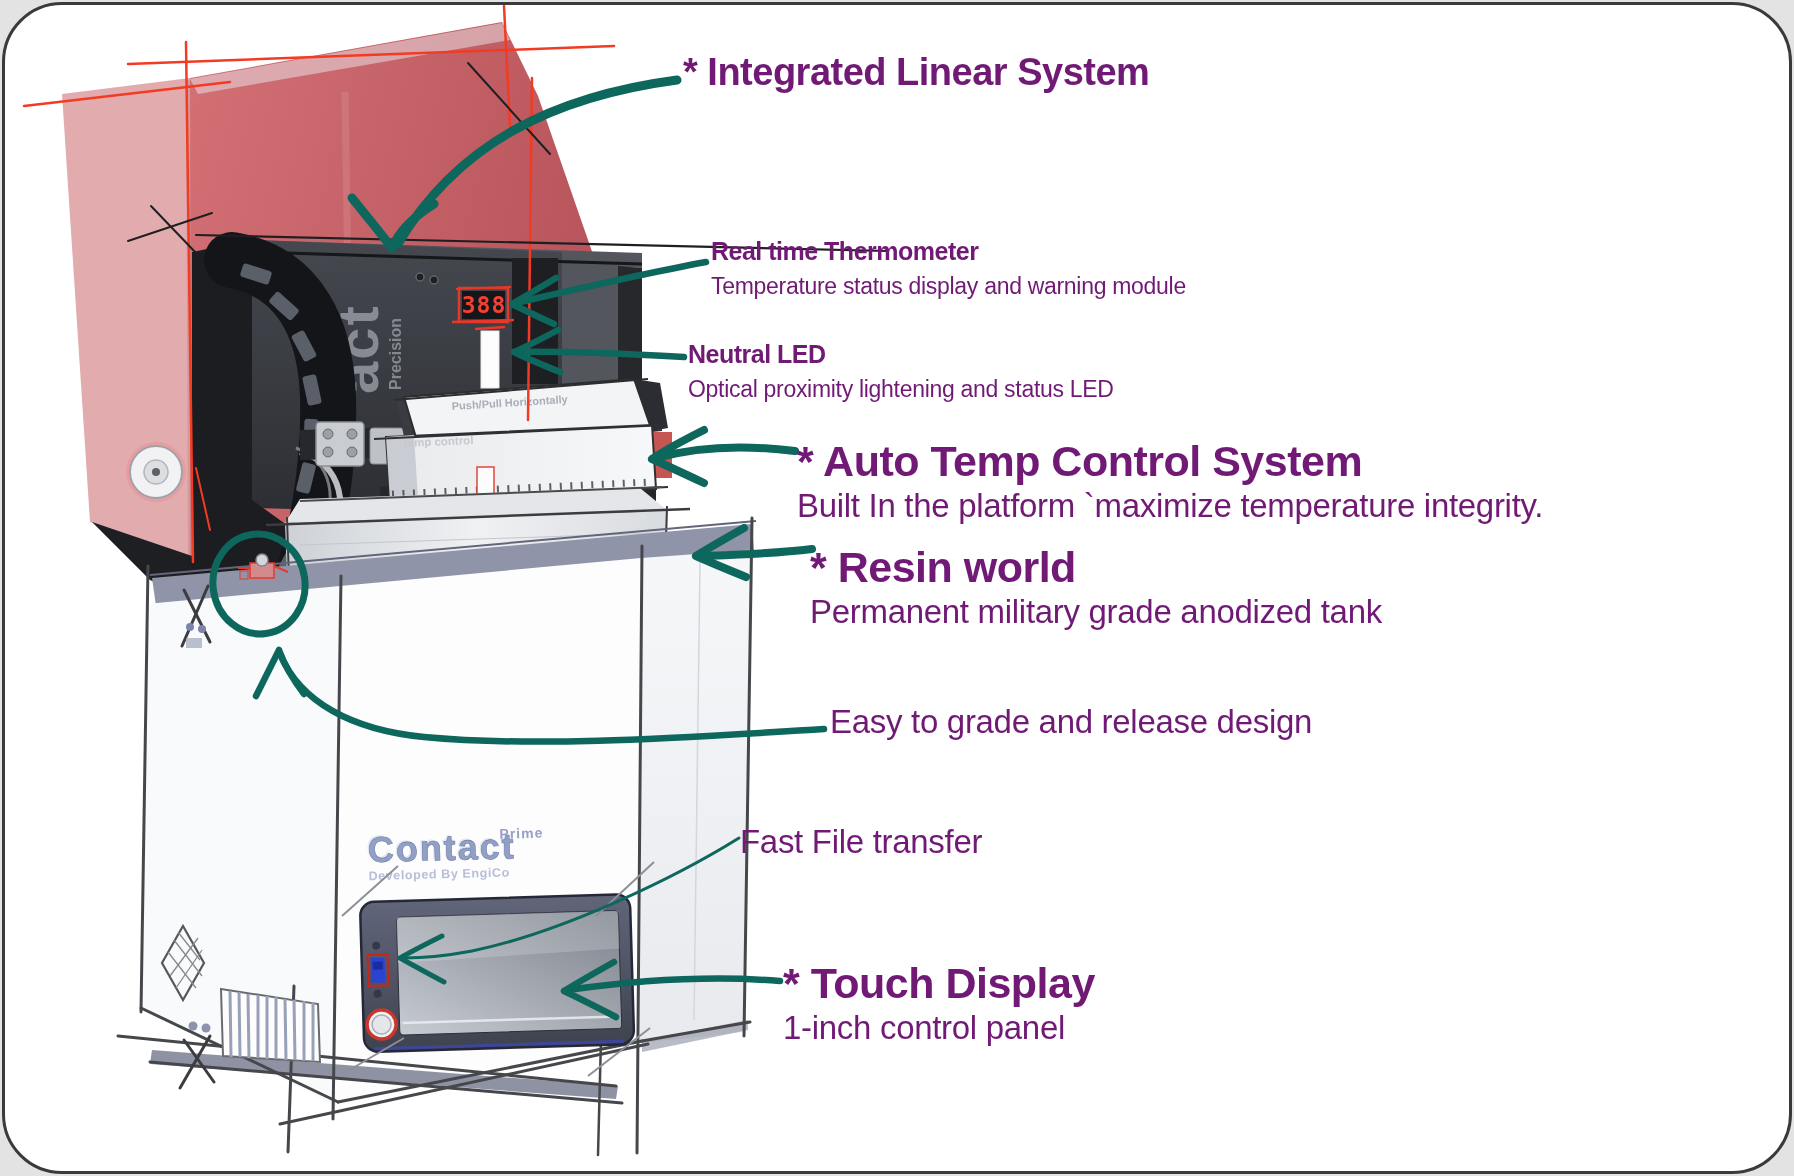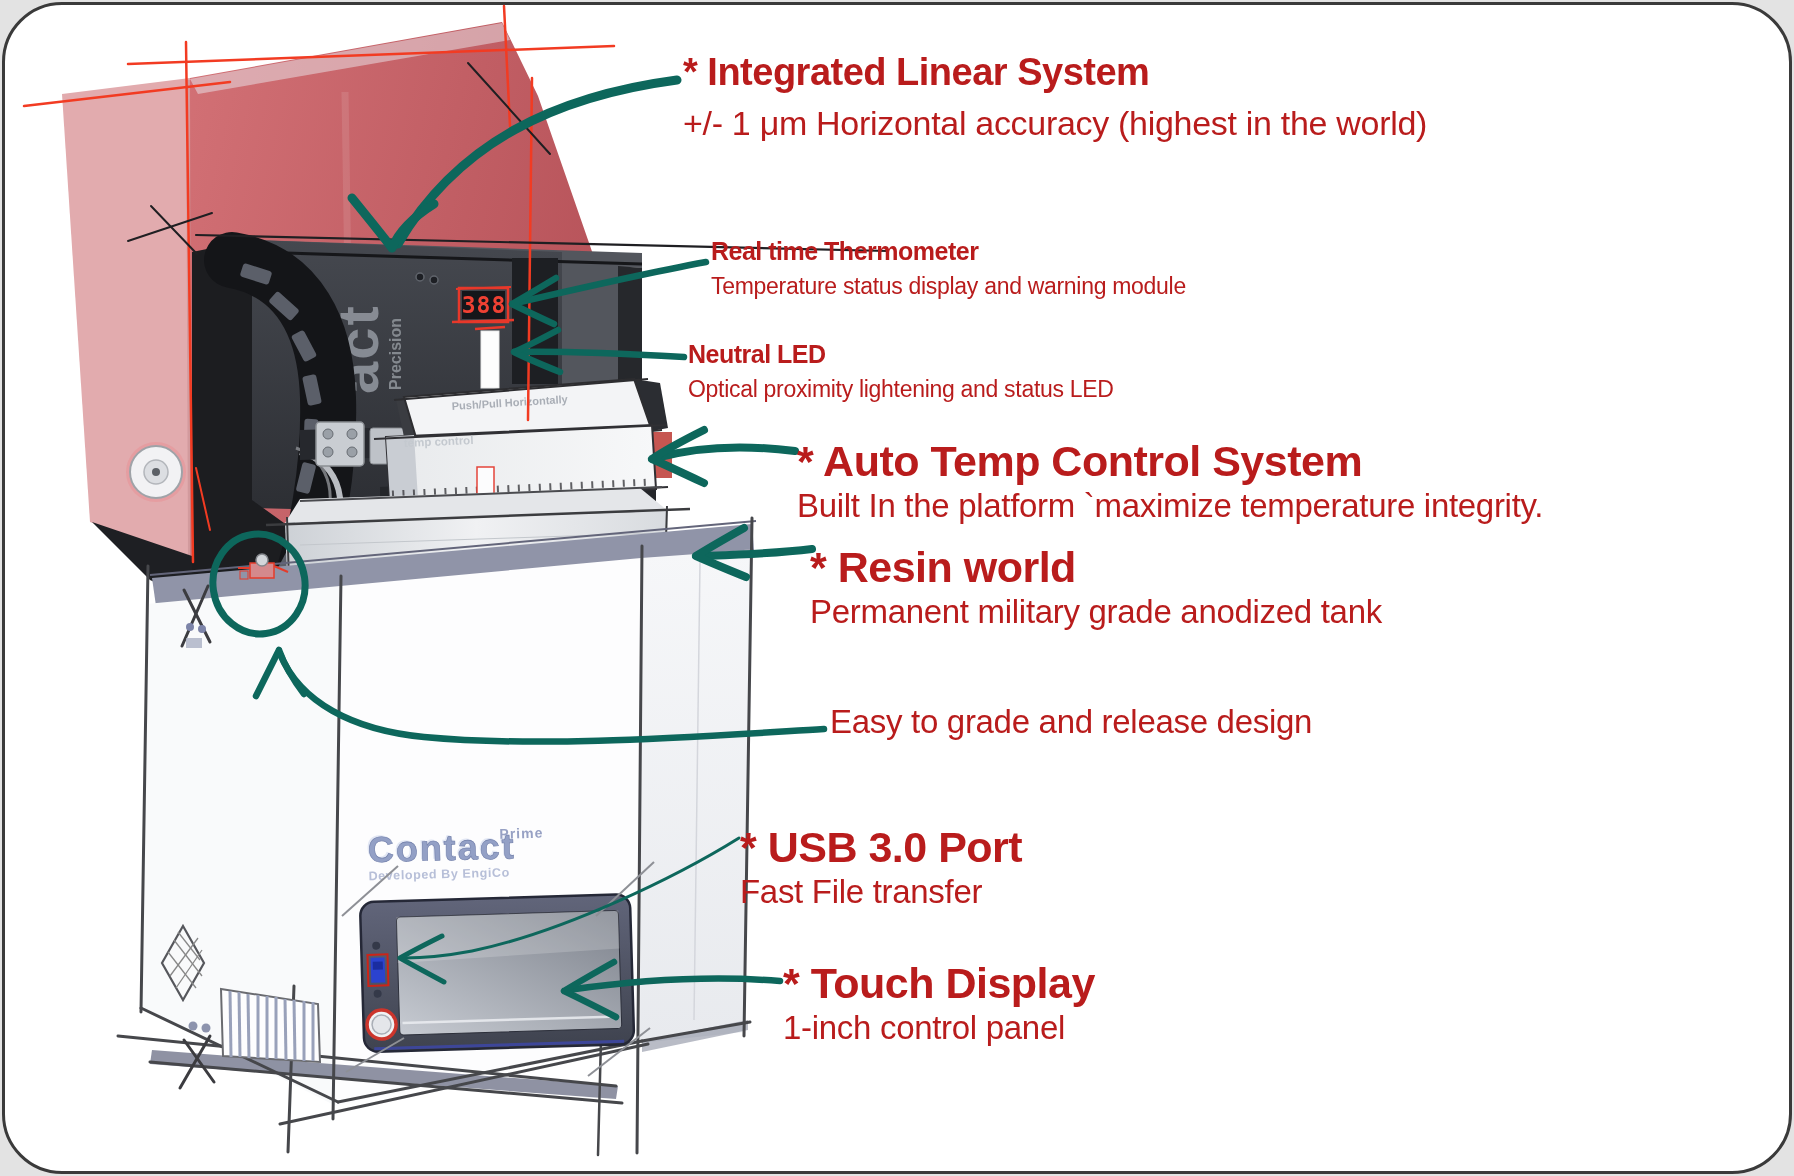--- a/index.html
+++ b/index.html
@@ -1,21 +1,21 @@
 <!DOCTYPE html>
 <html><head>
 <meta charset="utf-8">
 <style>
   html,body{margin:0;padding:0;background:#ffffff;}
   .canvas{position:relative;width:1794px;height:1176px;background:#e3e3e3;overflow:hidden;
           font-family:"Liberation Sans",sans-serif;}
   .sheet{position:absolute;left:2px;top:2px;right:2px;bottom:2px;background:#ffffff;
          border:3px solid #3a3a3a;border-radius:60px;}
   svg.art{position:absolute;left:0;top:0;width:1794px;height:1176px;}
-  .label{position:absolute;color:#b91c1c;line-height:1.16;white-space:nowrap;}
+  .label{position:absolute;color:#701a75;line-height:1.16;white-space:nowrap;}
   .label .t{font-weight:bold;letter-spacing:-0.5px;display:block;}
   .label .s{font-weight:normal;letter-spacing:-0.3px;display:block;}
   .lab-xl .t{font-size:38px;} .lab-xl .s{font-size:34px;margin-top:10px;}
   .lab-lg .t{font-size:43px;} .lab-lg .s{font-size:33px;margin-top:0;}
   .lab-sm .t{font-size:25px;} .lab-sm .s{font-size:23px;margin-top:7px;}
 </style>
 </head>
 <body>
 
 <div class="canvas">
@@ -319,21 +319,20 @@
       </g>
       <g stroke-width="6.5">
         <path d="M 780 981 C 718 976 646 979 568 990"></path>
         <path d="M 614 962 Q 582 980 564 991 M 564 991 Q 583 1000 616 1017"></path>
       </g>
     </g>
   </svg>
 
   <div class="label lab-xl" style="left:683px;top:50px;">
     <span class="t">* Integrated Linear System</span>
-    <span class="s">+/- 1 μm Horizontal accuracy (highest in the world)</span>
   </div>
 
   <div class="label lab-sm" style="left:711px;top:237px;">
     <span class="t">Real time Thermometer</span>
     <span class="s">Temperature status display and warning module</span>
   </div>
 
   <div class="label lab-sm" style="left:688px;top:340px;">
     <span class="t">Neutral LED</span>
     <span class="s">Optical proximity lightening and status LED</span>
@@ -347,21 +346,20 @@
   <div class="label lab-lg" style="left:810px;top:543px;">
     <span class="t">* Resin world</span>
     <span class="s">Permanent military grade anodized tank</span>
   </div>
 
   <div class="label lab-lg" style="left:830px;top:703px;">
     <span class="s">Easy to grade and release design</span>
   </div>
 
   <div class="label lab-lg" style="left:740px;top:823px;">
-    <span class="t">* USB 3.0 Port</span>
     <span class="s">Fast File transfer</span>
   </div>
 
   <div class="label lab-lg" style="left:783px;top:959px;">
     <span class="t">* Touch Display</span>
     <span class="s">1-inch control panel</span>
   </div>
 </div>
 
 </body></html>

